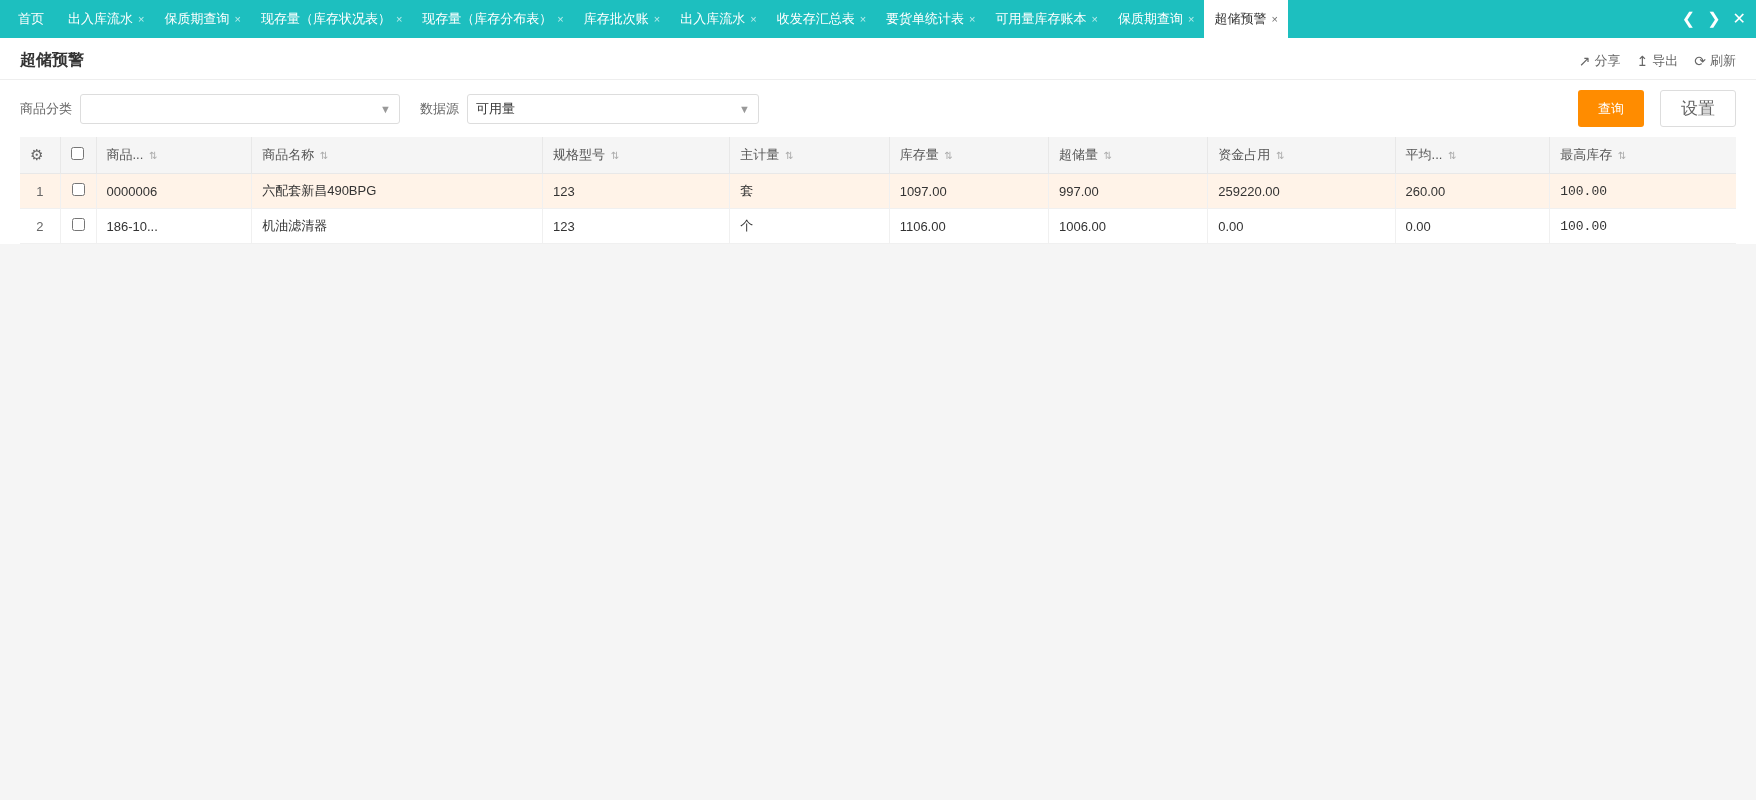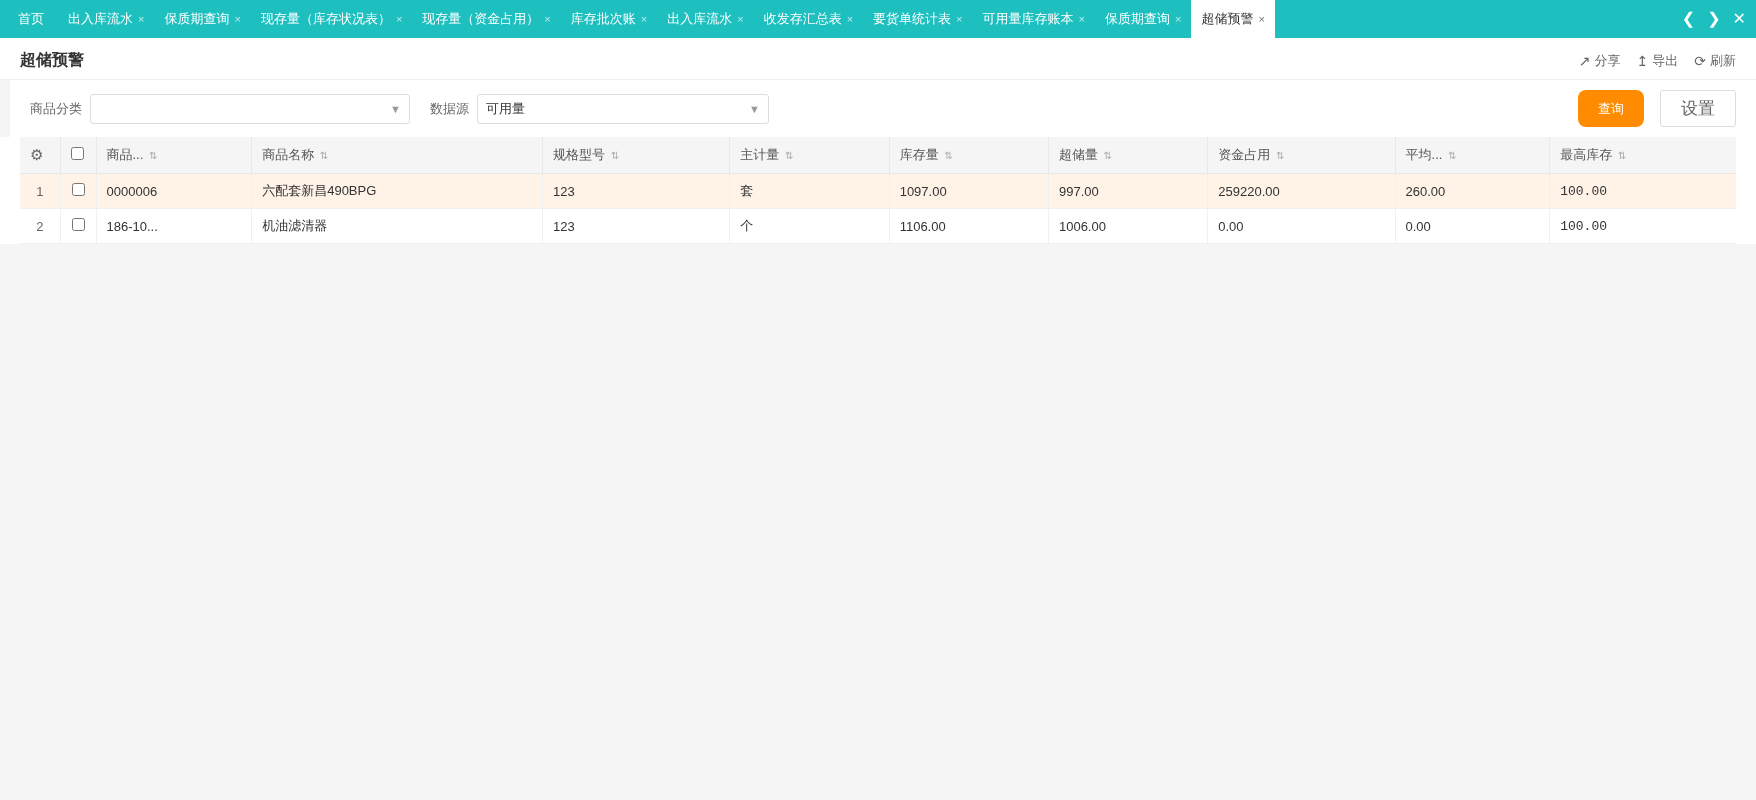--- a/index.html
+++ b/index.html
@@ -94,21 +94,21 @@
       cursor: pointer;
       background: #fff;
     }
     .filter-select-text { color: #999; }
     .filter-select-arrow { color: #999; font-size: 11px; }
 
     .btn-query {
       background: #ff8c00;
       color: #fff;
       border: none;
-      border-radius: 8px;
+      border-radius: 3px;
       padding: 6px 20px;
       font-size: 13px;
       cursor: pointer;
       margin-left: auto;
     }
     .btn-settings {
       background: #fff;
       color: #666;
       border: 1px solid #ddd;
       border-radius: 3px;
@@ -160,21 +160,20 @@
 
     .gear-icon { font-size: 15px; color: #666; cursor: pointer; }
 
     .filter-row {
       display: flex;
       align-items: center;
       padding: 10px 20px;
       background: #fff;
       gap: 20px;
       flex-wrap: wrap;
-      margin-left: 10px;
     }
     .filter-section {
       display: flex;
       align-items: center;
       gap: 8px;
     }
     .btn-area {
       margin-left: auto;
       display: flex;
       gap: 8px;
@@ -193,21 +192,21 @@
   </div>
   <div class="topbar-item">
     <span>保质期查询</span>
     <span class="close-btn">×</span>
   </div>
   <div class="topbar-item">
     <span>现存量（库存状况表）</span>
     <span class="close-btn">×</span>
   </div>
   <div class="topbar-item">
-    <span>现存量（资金占用）</span>
+    <span>现存量（库存分布表）</span>
     <span class="close-btn">×</span>
   </div>
   <div class="topbar-item">
     <span>库存批次账</span>
     <span class="close-btn">×</span>
   </div>
   <div class="topbar-item">
     <span>出入库流水</span>
     <span class="close-btn">×</span>
   </div>

